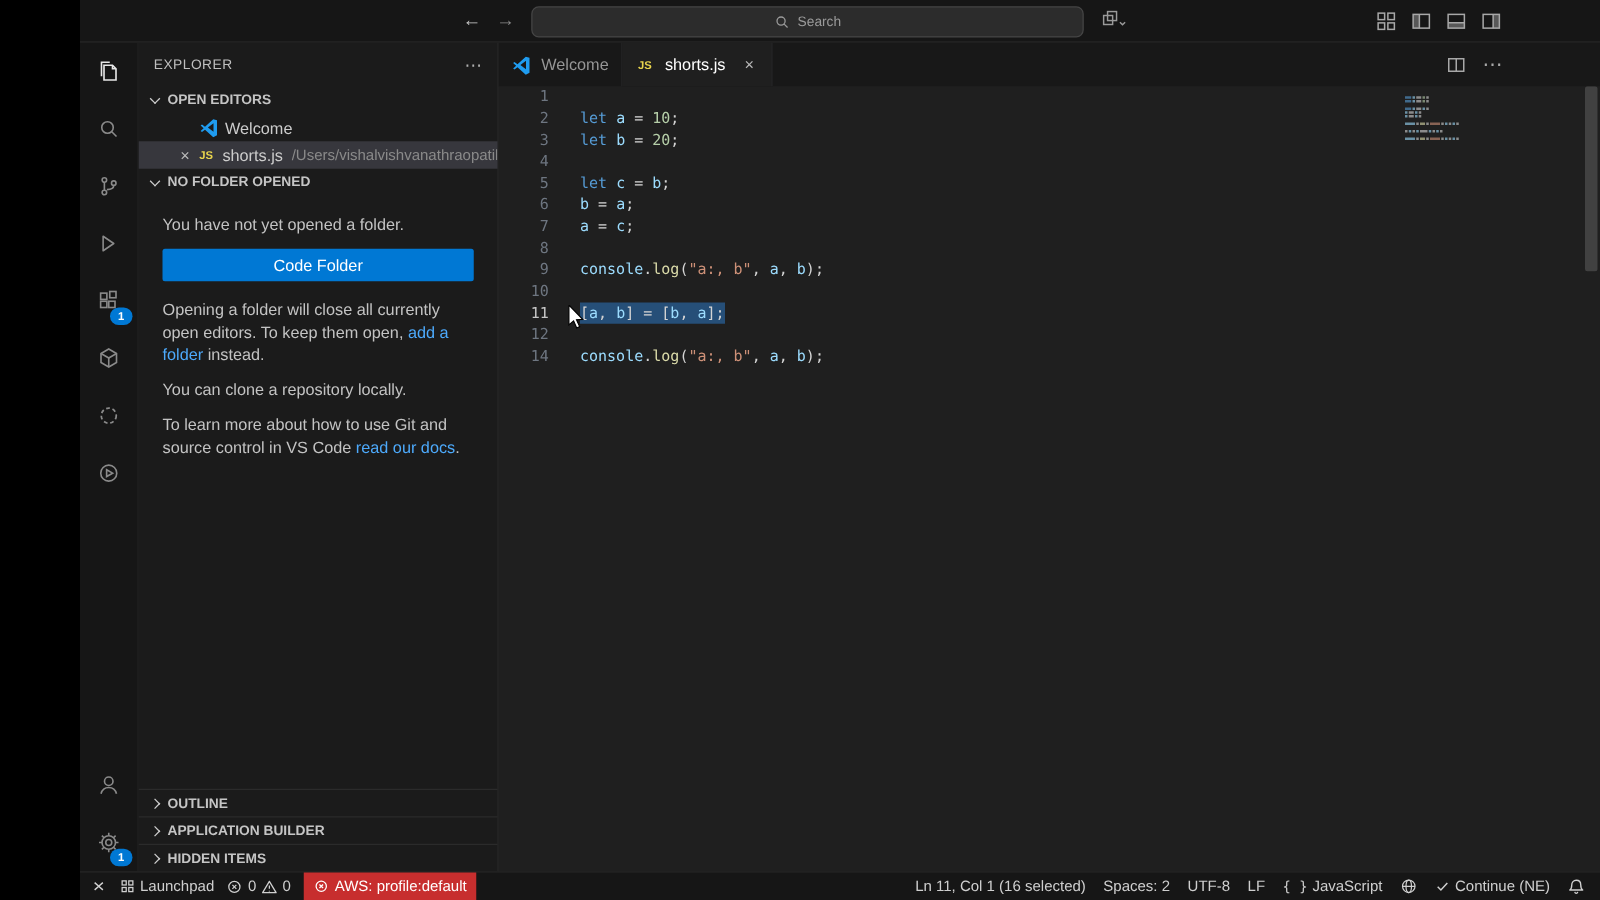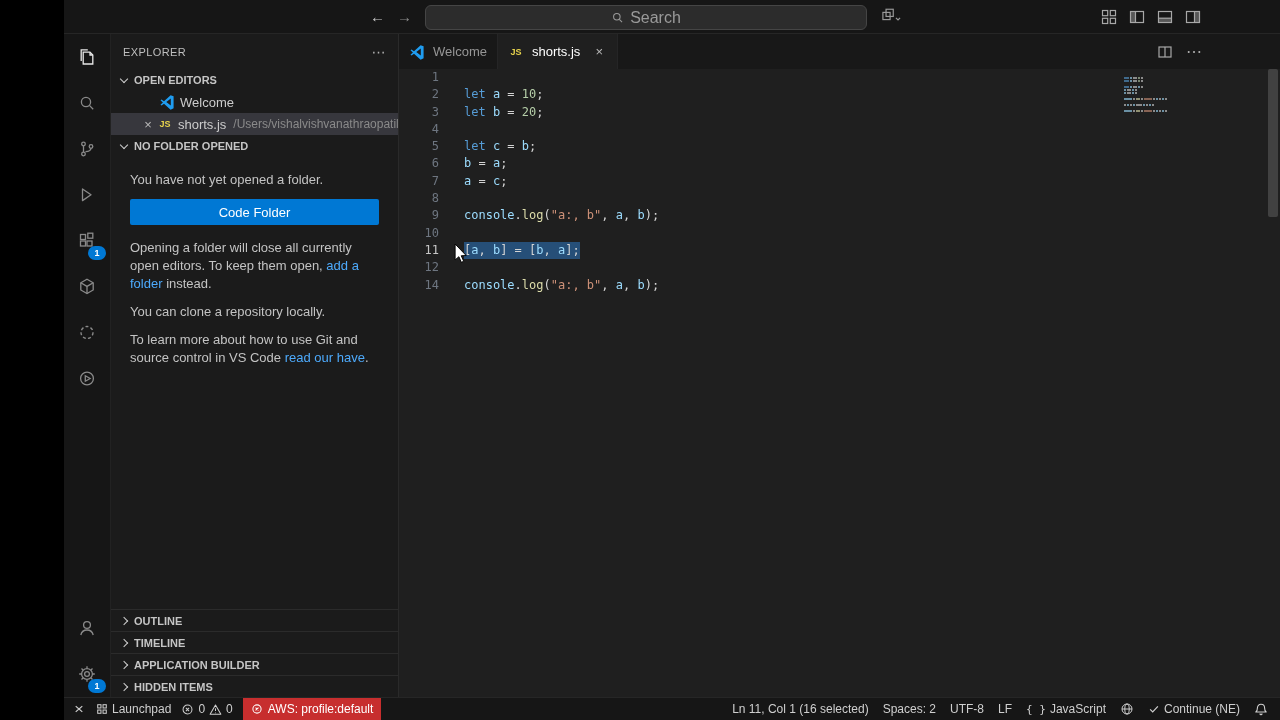--- a/index.html
+++ b/index.html
@@ -4,21 +4,21 @@
 <style>
   html,body{margin:0;padding:0;width:1280px;height:720px;overflow:hidden;background:#000;
     font-family:"Liberation Sans",sans-serif;-webkit-font-smoothing:antialiased;}
   .window{position:absolute;left:64px;top:0;width:1216px;height:720px;display:flex;flex-direction:column;background:#1f1f1f;}
   
   .titlebar{flex:0 0 33px;background:#161616;border-bottom:1px solid #262626;position:relative;display:flex;align-items:center;}
   .nav-arrows{position:absolute;left:306px;top:0;height:33px;display:flex;align-items:center;gap:12px;color:#c9c9c9;font-size:15px;}
   .nav-arrows .fwd{color:#8a8a8a;}
   .nav-arrows span{cursor:pointer;}
   .cmd-center{position:absolute;left:361px;top:5px;width:440px;height:23px;background:#2c2c2c;border:1px solid #454545;border-radius:6px;
-    display:flex;align-items:center;justify-content:center;gap:6px;color:#9a9a9a;font-size:16px;cursor:pointer;}
+    display:flex;align-items:center;justify-content:center;gap:6px;color:#9a9a9a;font-size:11px;cursor:pointer;}
   .tb-action{position:absolute;left:816px;top:7px;color:#9a9a9a;cursor:pointer;display:flex;align-items:center;}
   .tb-icons{position:absolute;right:78px;top:0;height:33px;display:flex;align-items:center;gap:10px;color:#a8a8a8;}
   .tb-icons .ic{width:18px;height:18px;cursor:pointer;}
   
   .main{flex:1;display:flex;min-height:0;}
   .activitybar{width:46px;background:#161616;display:flex;flex-direction:column;align-items:center;border-right:1px solid #222;}
   .ab-item{position:relative;width:46px;height:46px;display:flex;align-items:center;justify-content:center;color:#8a8a8a;cursor:pointer;}
   .ab-item.active{color:#e8e8e8;}
   .ab-bottom{margin-top:auto;}
   .badge{position:absolute;right:4px;bottom:4px;min-width:14px;height:14px;border-radius:8px;background:#0078d4;color:#fff;
@@ -227,31 +227,27 @@
 
       <div class="sec-header">
         <span class="chev"></span>
         <span>NO FOLDER OPENED</span>
       </div>
       <div class="nf-body">
         <p>You have not yet opened a folder.</p>
         <button class="btn">Code Folder</button>
         <p><span>Opening a folder will close all currently open editors. To keep them open, </span><a class="link">add a folder</a><span> instead.</span></p>
         <p>You can clone a repository locally.</p>
-        <p><span>To learn more about how to use Git and source control in VS Code </span><a class="link">read our have</a><span>.</span></p>
+        <p><span>To learn more about how to use Git and source control in VS Code </span><a class="link">read our docs</a><span>.</span></p>
       </div>
 
       <div class="bottom-secs">
         <div class="sec-header">
           <span class="chev right"></span>
           <span>OUTLINE</span>
-        </div>
-        <div class="sec-header">
-          <span class="chev right"></span>
-          <span>TIMELINE</span>
         </div>
         <div class="sec-header">
           <span class="chev right"></span>
           <span>APPLICATION BUILDER</span>
         </div>
         <div class="sec-header">
           <span class="chev right"></span>
           <span>HIDDEN ITEMS</span>
         </div>
       </div>

